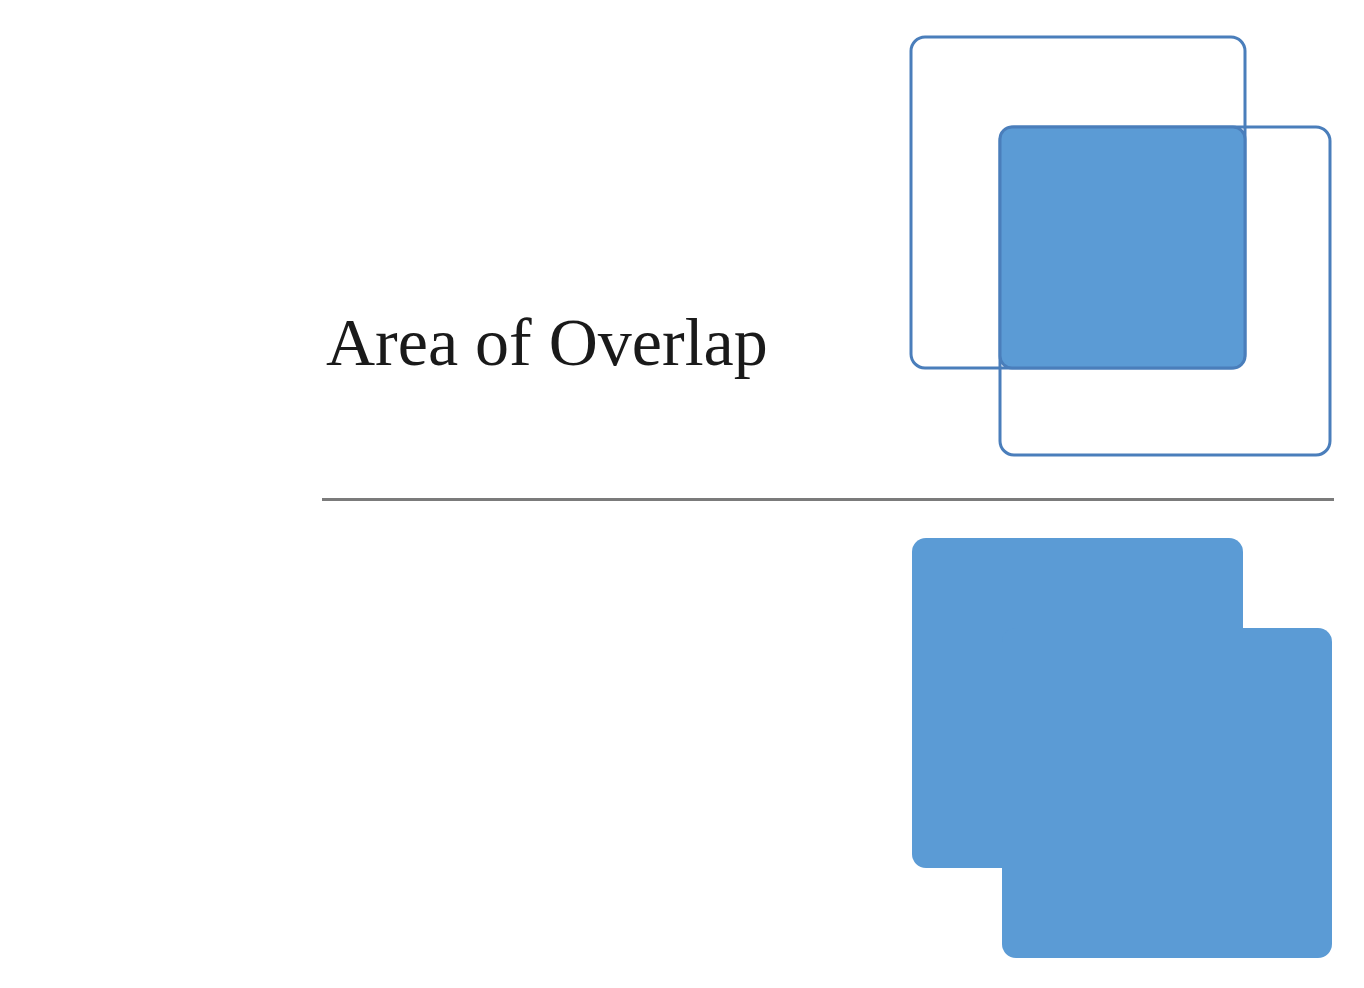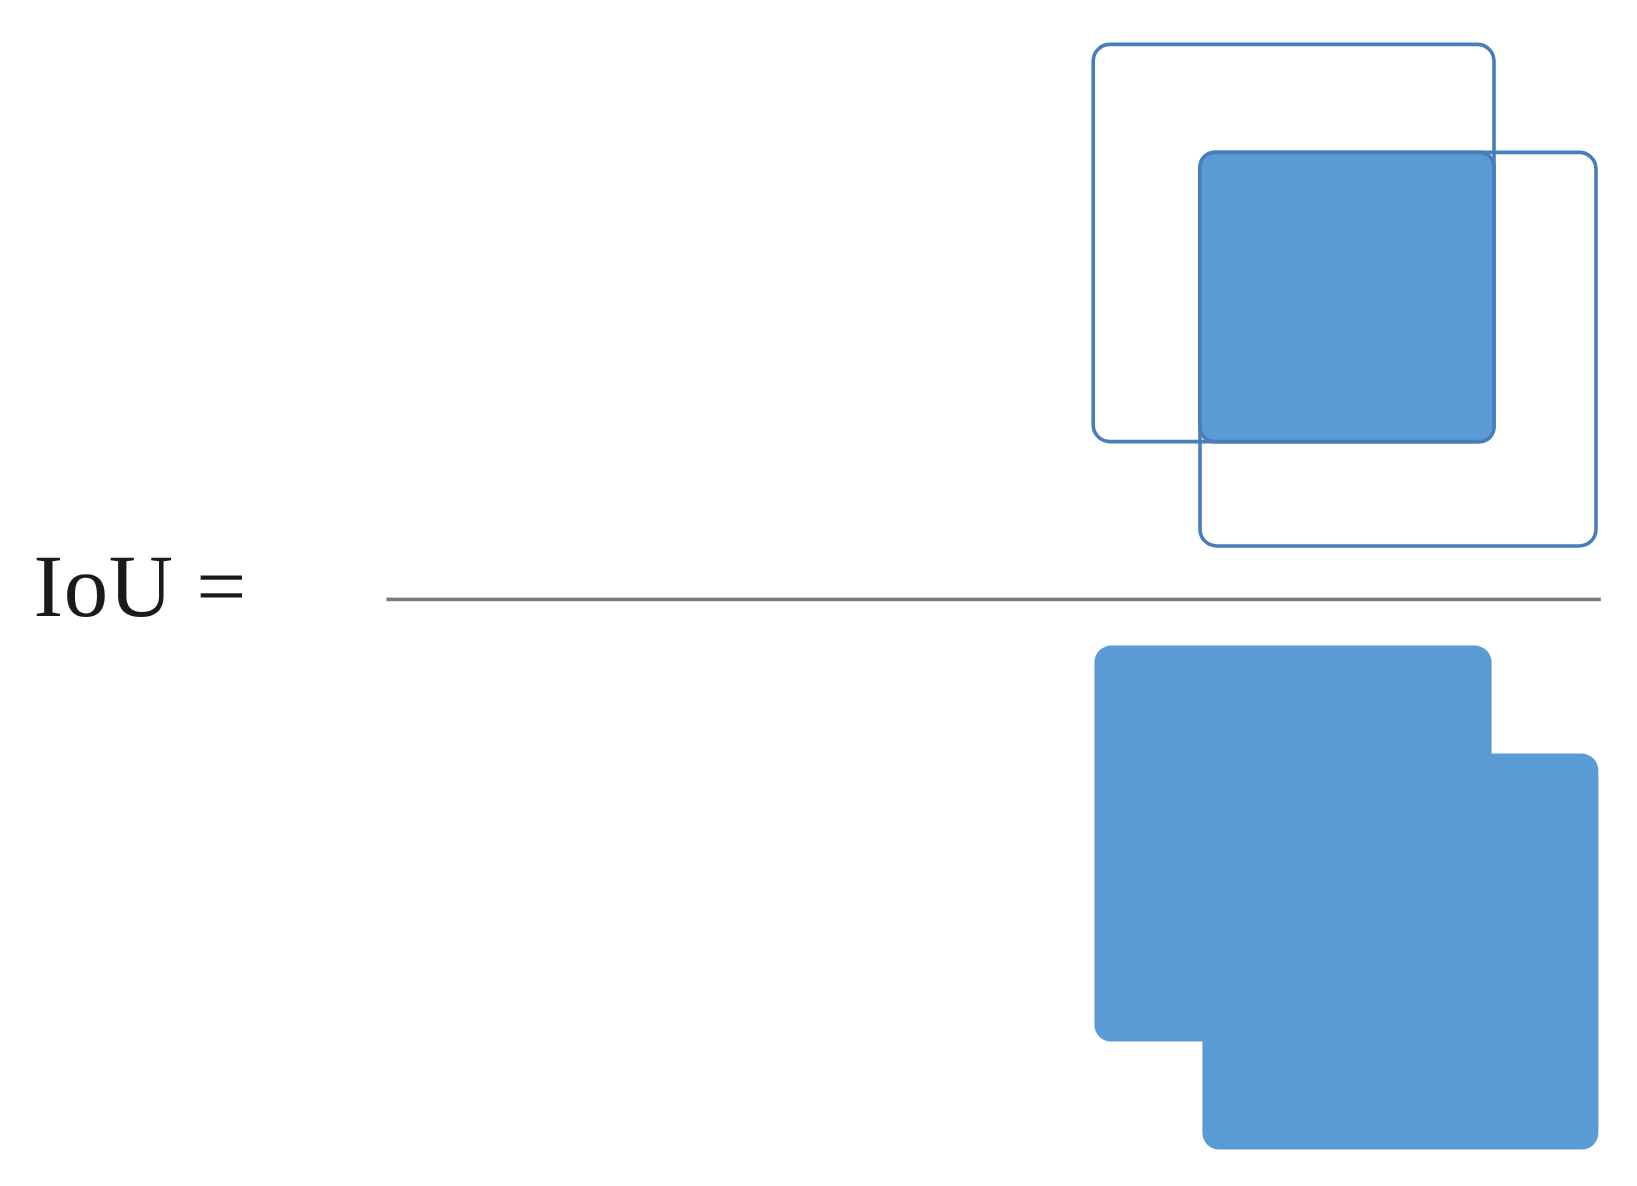--- a/index.html
+++ b/index.html
@@ -78,22 +78,22 @@
     width: 100%;
     height: 100%;
     overflow: visible;
   }
 </style>
 </head>
 <body>
 
 <div id="canvas" style="background: rgb(255, 255, 255);">
 
-  <div class="iou-label">IoU =</div>
 
+  <div class="numerator">Area of Overlap</div>
 
   <div class="fraction-bar" style="background: rgb(123, 123, 123);"></div>
 
 
   <div class="diagram" id="overlap-diagram">
     <svg viewBox="0 0 460 460" xmlns="http://www.w3.org/2000/svg">
       <rect id="ov-a" x="21" y="17" width="334" height="331" rx="14" ry="14" fill="none" stroke="#4a7ebb" stroke-width="3"></rect>
       <rect id="ov-b" x="110" y="107" width="330" height="328" rx="14" ry="14" fill="none" stroke="#4a7ebb" stroke-width="3"></rect>
       <rect id="ov-i" x="110" y="107" width="245" height="241" rx="12" ry="12" fill="#5b9bd5" stroke="#4a7ebb" stroke-width="3"></rect>
     </svg>

